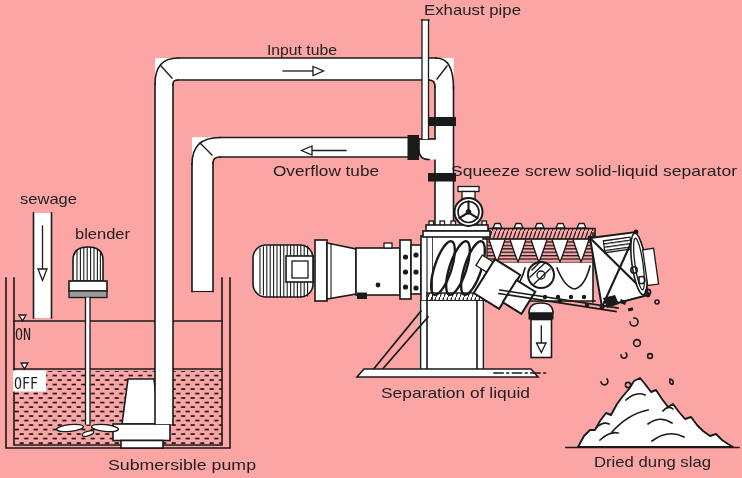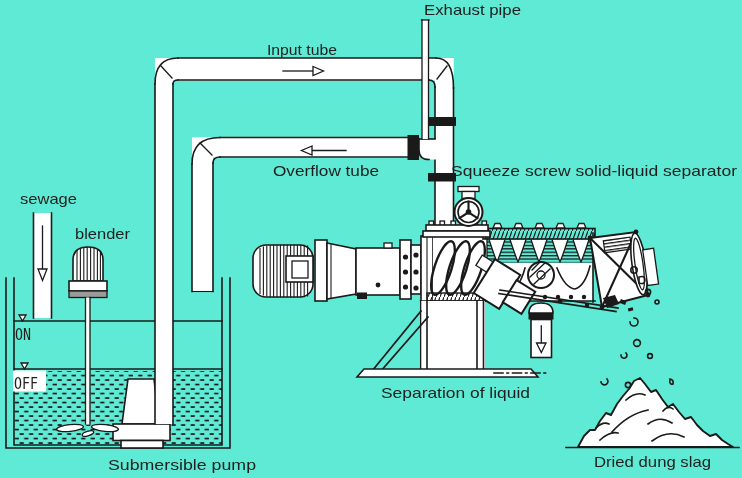--- a/index.html
+++ b/index.html
@@ -1,16 +1,16 @@
 <!DOCTYPE html>
 <html><head>
 <meta charset="utf-8">
 <style>
   html,body{margin:0;padding:0;background:#ffffff;}
-  #stage{position:relative;width:742px;height:478px;background:#5eead4;overflow:hidden;}
+  #stage{position:relative;width:742px;height:478px;background:#fca5a5;overflow:hidden;}
   svg{display:block;}
   svg text{font-family:"Liberation Sans",sans-serif;fill:#1f1f1f;font-size:15px;}
   svg text.mono{font-family:"DejaVu Sans Mono",monospace;font-size:15px;}
   .s{stroke:#1a1a1a;fill:none;stroke-width:1.6;stroke-linecap:square;}
   .s1{stroke:#1a1a1a;fill:none;stroke-width:1.1;stroke-linecap:square;}
   .s13{stroke:#1a1a1a;fill:none;stroke-width:1.3;stroke-linecap:square;}
   .s2{stroke:#1a1a1a;fill:none;stroke-width:2.1;stroke-linecap:square;}
   .s24{stroke:#1a1a1a;fill:none;stroke-width:2.4;stroke-linecap:round;}
   .w{fill:#ffffff;}
   .ws{fill:#ffffff;stroke:#1a1a1a;stroke-width:1.6;}

